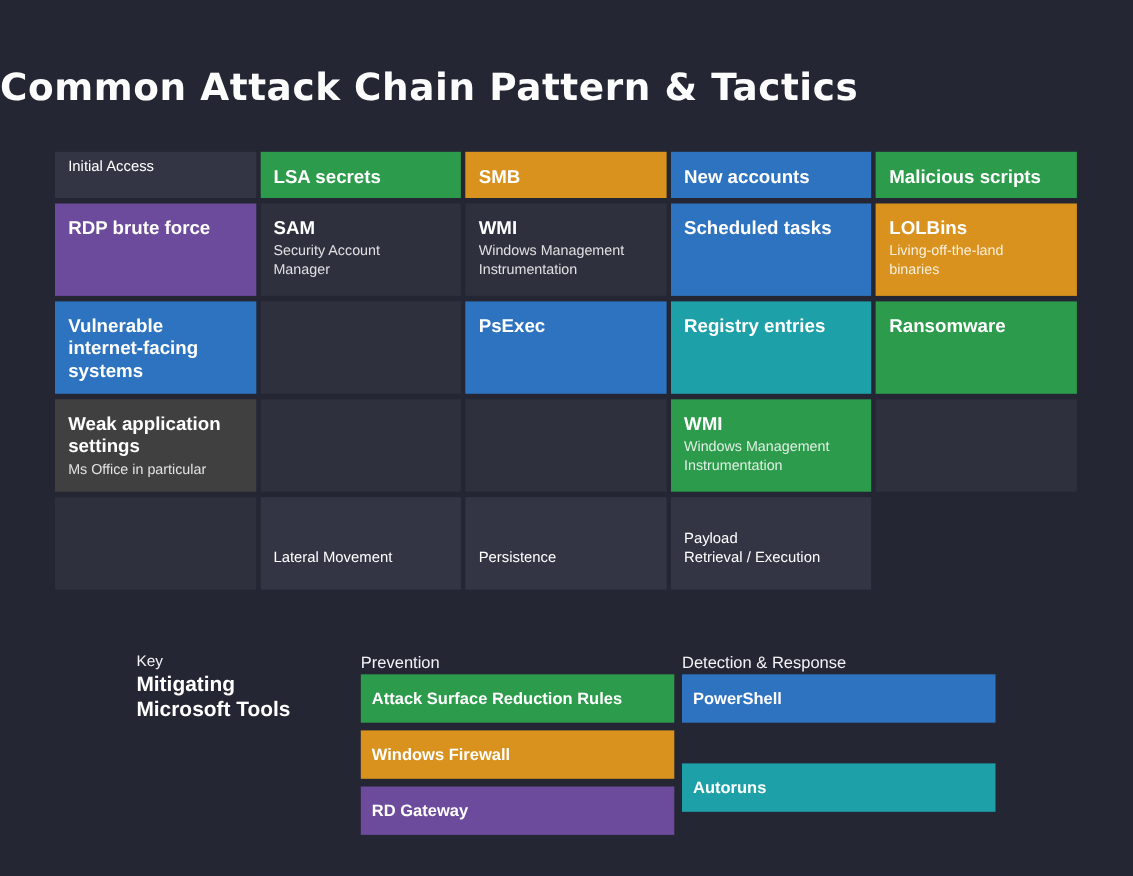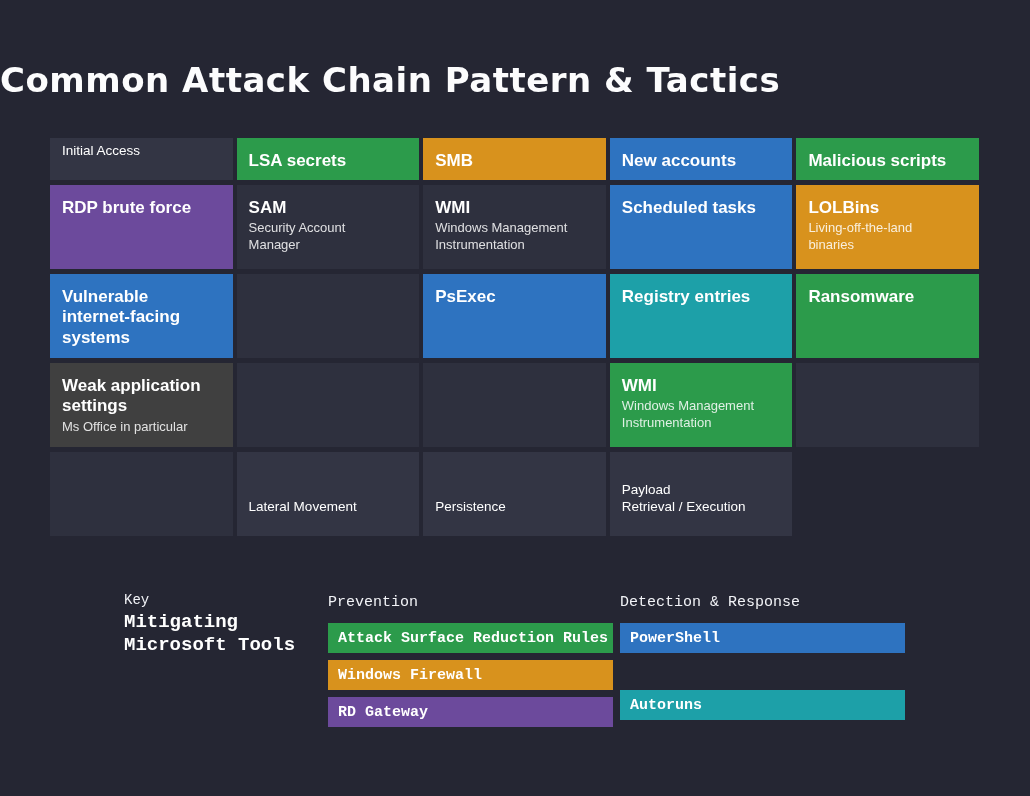--- a/index.html
+++ b/index.html
@@ -28,26 +28,26 @@
     padding:7px 10px 20px 12px;
     font-size:13.5px;line-height:1.3;color:#ffffff;
     white-space:pre-line;
   }
   .cell{
     padding:13px 20px 0 12px;
     box-sizing:border-box;
   }
   .cell .t{font-size:17px;font-weight:bold;line-height:1.2;}
   .cell .s{font-size:13px;line-height:1.26;margin-top:2px;color:rgba(255,255,255,.85);}
-  .key{position:absolute;font-family:Liberation Mono, monospace;}
+  .key{position:absolute;}
   .key-label{font-size:14px;color:#f2f3f7;margin-bottom:3px;}
   .key-title{font-size:19px;font-weight:bold;line-height:1.22;width:180px;}
-  .key-group-heading{font-size:15px;color:#f2f3f7;margin-bottom:12px;}
+  .key-group-heading{font-size:15px;color:#f2f3f7;margin-bottom:2px;}
   .key-bar{
-    width:285px;height:30px;margin-bottom:7px;
+    width:285px;height:44px;margin-bottom:7px;
     display:flex;align-items:center;
     padding-left:10px;box-sizing:border-box;
     font-size:15px;font-weight:bold;
   }
 </style>
 </head>
 <body>
 
 <h1 class="title">Common Attack Chain Pattern &amp; Tactics</h1>
 

